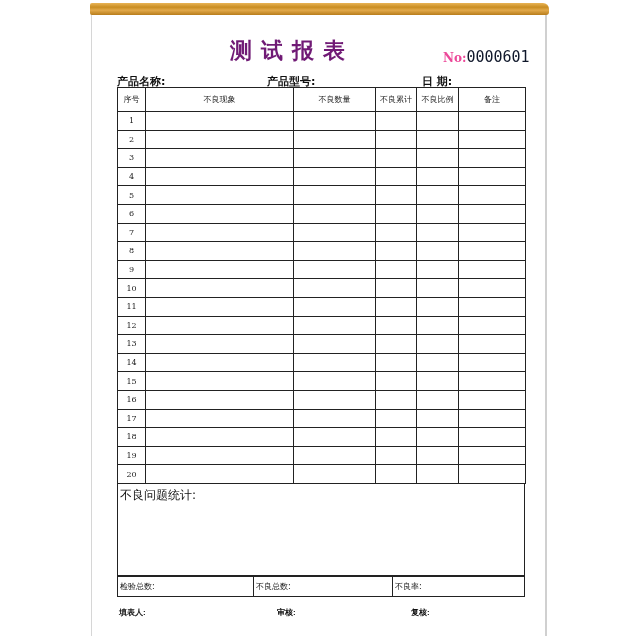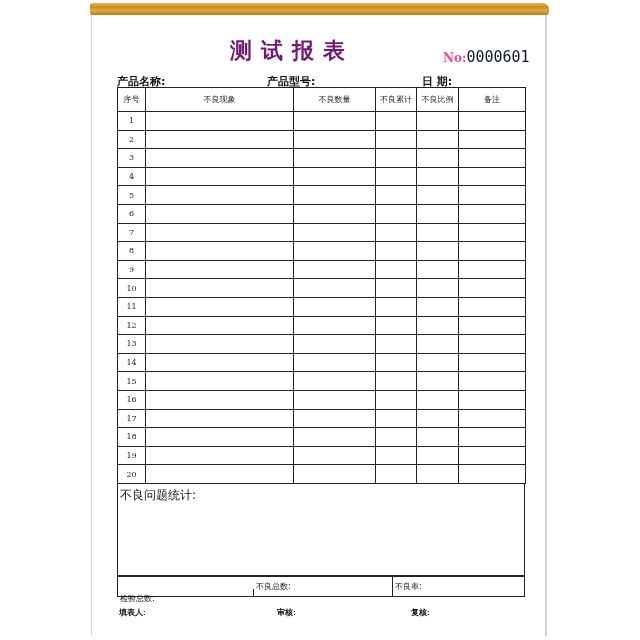--- a/index.html
+++ b/index.html
@@ -22,21 +22,21 @@
   table.grid th { height:23px; }
   table.grid td { height:17.6px; }
   table.grid td.idx { font-size:8px; font-family:"DejaVu Serif", serif; }
   .stats { position:absolute; left:117px; top:484px; width:408px; height:92px; border:1px solid #222;
            border-top:none; box-sizing:border-box; }
   .stats .lbl { position:absolute; left:2px; top:3px; font-size:12px; font-family:"DejaVu Sans", sans-serif; }
   .summary { position:absolute; left:117px; top:576px; width:408px; height:21px; border:1px solid #222;
              box-sizing:border-box; display:flex; }
   .summary div { font-size:8px; font-family:"DejaVu Sans", sans-serif; line-height:20px; padding-left:2px;
                  box-sizing:border-box; }
-  .summary .c1 { width:136px; border-right:1px solid #222;margin-top:12px; }
+  .summary .c1 { width:136px; border-right:1px solid #222; }
   .summary .c2 { width:139px; border-right:1px solid #222; }
   .summary .c3 { flex:1; }
   .sign { position:absolute; top:607px; font-size:8px; font-weight:bold; font-family:Liberation Sans, sans-serif; }
 </style>
 </head>
 <body>
 
 <div class="paper"></div>
 <div class="binding"></div>
 

